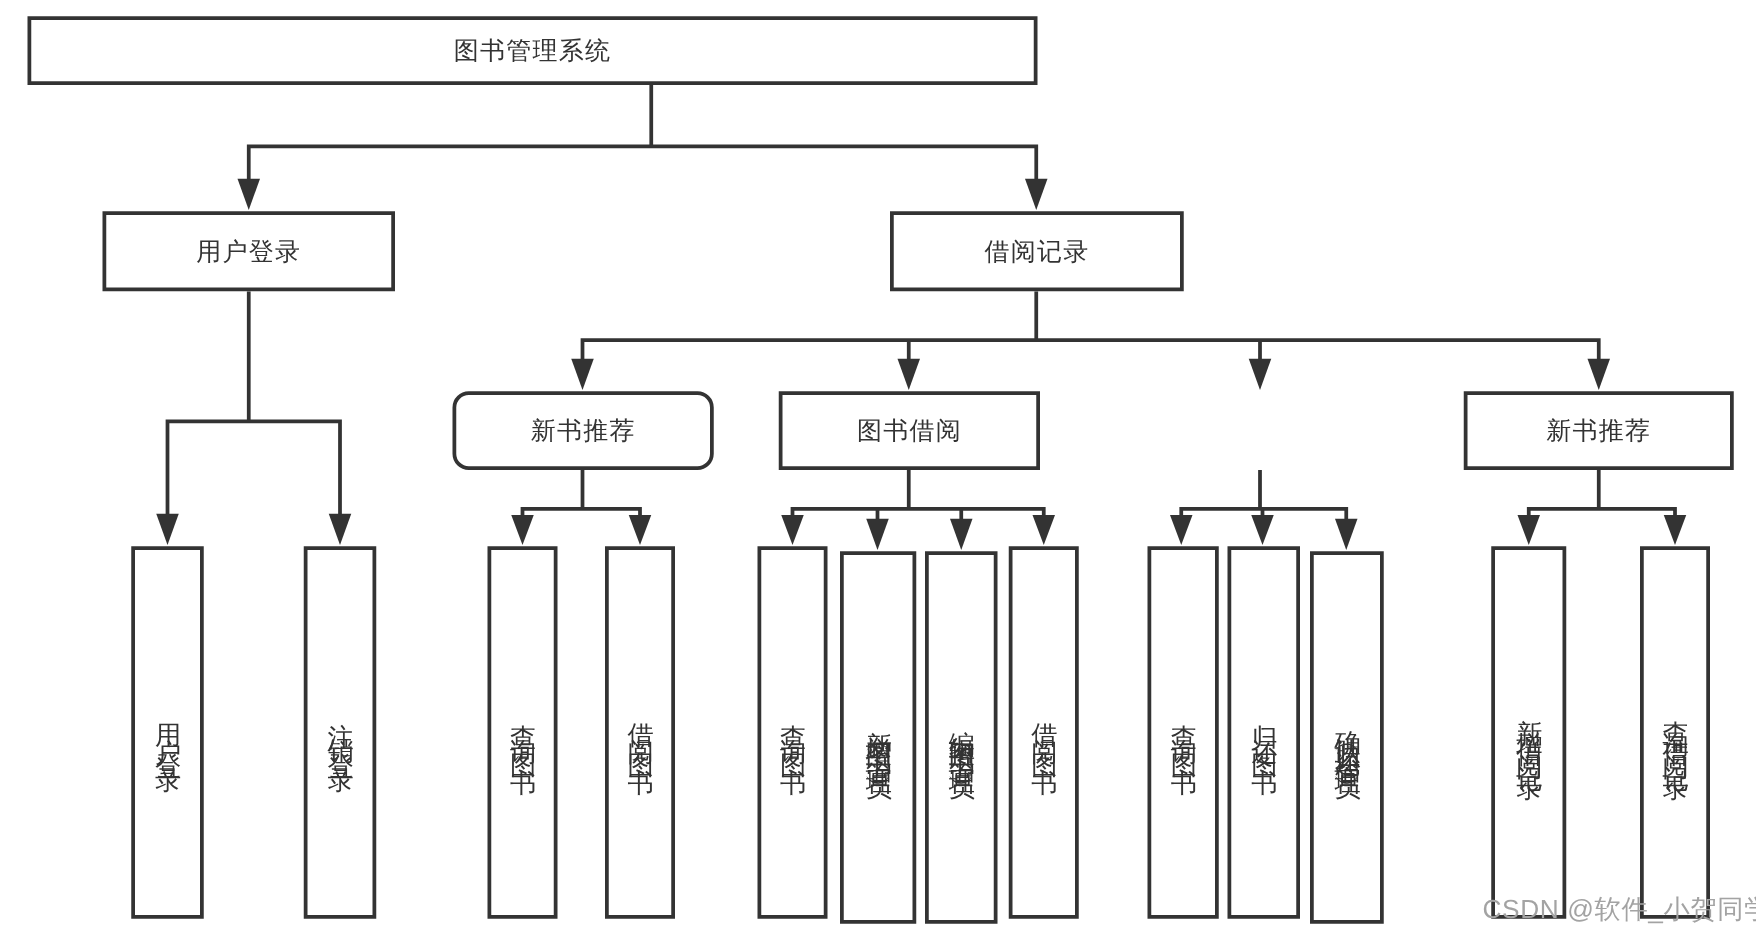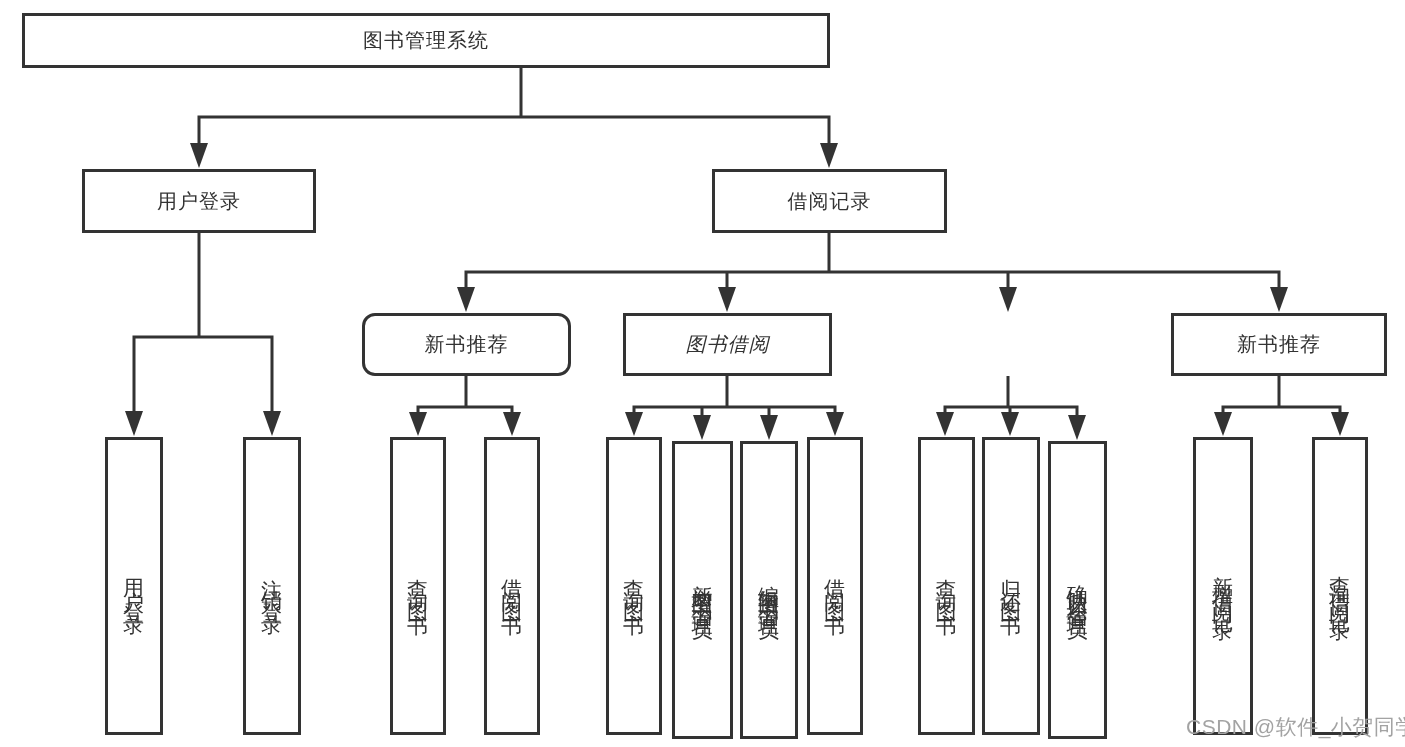--- a/index.html
+++ b/index.html
@@ -119,21 +119,21 @@
   <div class="box" style="left:82px; top:169px; width:234px; height:64px;">
     <span>用户登录</span>
   </div>
   <div class="box" style="left:712px; top:169px; width:235px; height:64px;">
     <span>借阅记录</span>
   </div>
 
   <div class="box" style="left:362px; top:313px; width:209px; height:63px;border-radius:13px;">
     <span>新书推荐</span>
   </div>
-  <div class="box" style="left:623px; top:313px; width:209px; height:63px;font-style:italic;">
+  <div class="box" style="left:623px; top:313px; width:209px; height:63px;">
     <span>图书借阅</span>
   </div>
   <div class="box" style="left:1171px; top:313px; width:216px; height:63px;">
     <span>新书推荐</span>
   </div>
 
   <div class="vbox" style="left:105px; top:437px; width:58px; height:298px;">
     <span class="vtext">用户登录</span>
   </div>
   <div class="vbox" style="left:243px; top:437px; width:58px; height:298px;">

